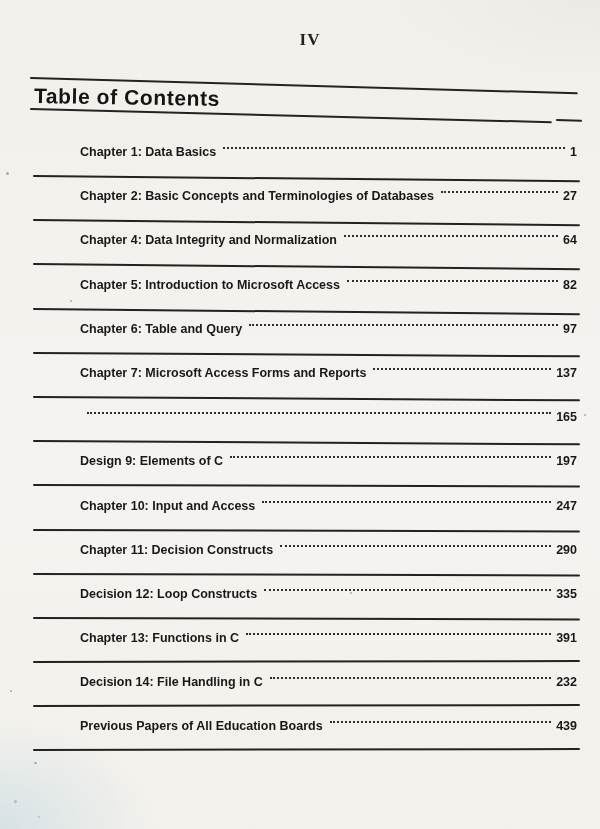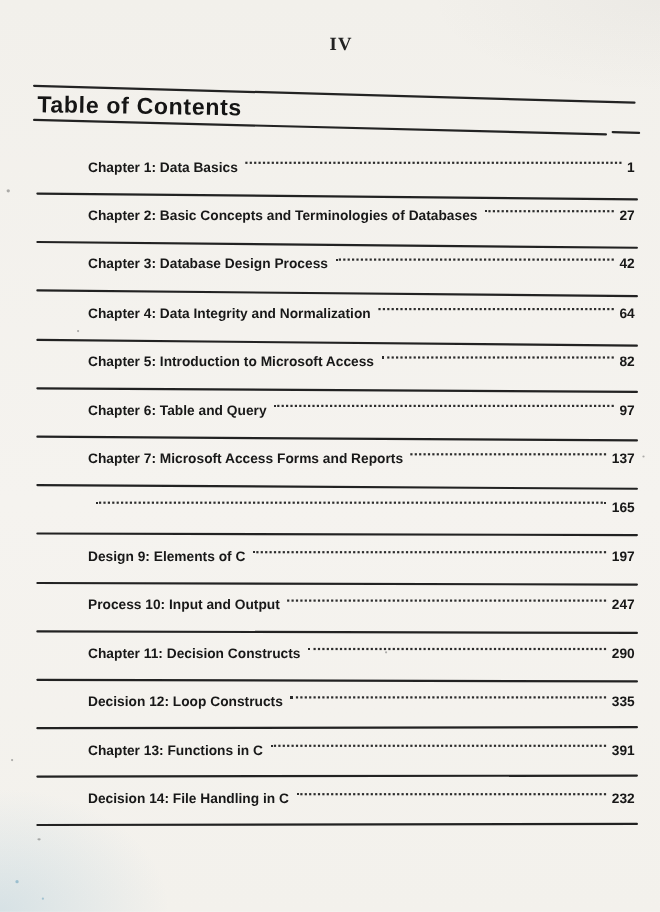--- a/index.html
+++ b/index.html
@@ -158,28 +158,20 @@
 
   <div class="row">
     <div class="entry">
       <span class="label">Chapter 2: Basic Concepts and Terminologies of Databases</span>
       <span class="leader"></span>
       <span class="pagenum">27</span>
     </div>
     <div class="sep"></div>
   </div>
 
-  <div class="row">
-    <div class="entry">
-      <span class="label">Chapter 3: Database Design Process</span>
-      <span class="leader"></span>
-      <span class="pagenum">42</span>
-    </div>
-    <div class="sep"></div>
-  </div>
 
   <div class="row">
     <div class="entry">
       <span class="label">Chapter 4: Data Integrity and Normalization</span>
       <span class="leader"></span>
       <span class="pagenum">64</span>
     </div>
     <div class="sep"></div>
   </div>
 
@@ -222,21 +214,21 @@
     <div class="entry">
       <span class="label">Design 9: Elements of C</span>
       <span class="leader"></span>
       <span class="pagenum">197</span>
     </div>
     <div class="sep"></div>
   </div>
 
   <div class="row">
     <div class="entry">
-      <span class="label">Process 10: Input and Output</span>
+      <span class="label">Chapter 10: Input and Access</span>
       <span class="leader"></span>
       <span class="pagenum">247</span>
     </div>
     <div class="sep"></div>
   </div>
 
   <div class="row">
     <div class="entry">
       <span class="label">Chapter 11: Decision Constructs</span>
       <span class="leader"></span>
@@ -265,20 +257,28 @@
 
   <div class="row">
     <div class="entry">
       <span class="label">Decision 14: File Handling in C</span>
       <span class="leader"></span>
       <span class="pagenum">232</span>
     </div>
     <div class="sep"></div>
   </div>
 
+  <div class="row">
+    <div class="entry">
+      <span class="label">Previous Papers of All Education Boards</span>
+      <span class="leader"></span>
+      <span class="pagenum">439</span>
+    </div>
+    <div class="sep"></div>
+  </div>
 
 </div>
 
 <div class="speck s1"></div>
 <div class="speck s2"></div>
 <div class="speck s3"></div>
 <div class="speck s4"></div>
 <div class="speck s5"></div>
 <div class="speck s6"></div>
 <div class="speck blue1"></div>

